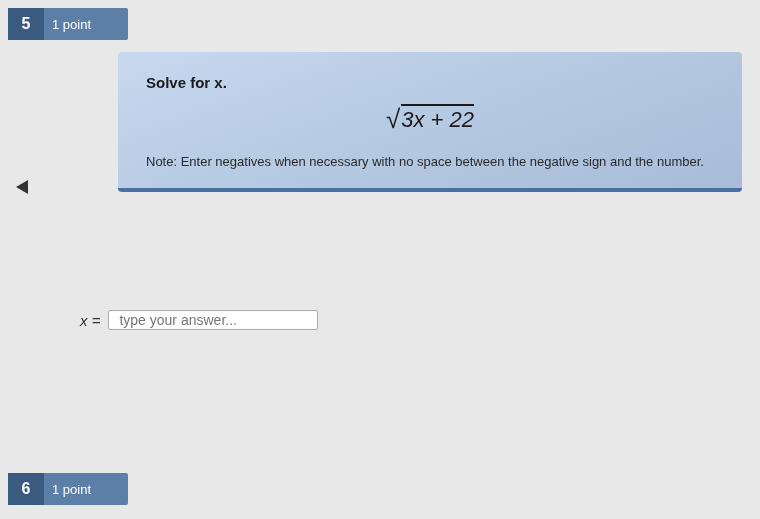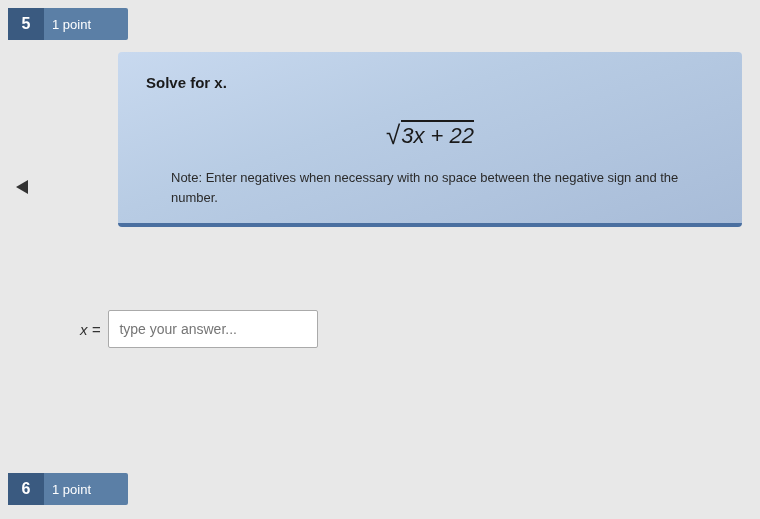--- a/index.html
+++ b/index.html
@@ -60,21 +60,21 @@
       background: linear-gradient(160deg, #c8d9ef 0%, #b8cce4 40%, #a8bcd8 100%);
       border-radius: 4px;
       padding: 22px 28px 0 28px;
       border-bottom: 4px solid #4a6fa0;
     }
 
     .question-instruction {
       font-size: 15px;
       font-weight: bold;
       color: #1a1a1a;
-      margin-bottom: 28px;
+      margin-bottom: 12px;
     }
 
     .math-equation {
       text-align: center;
       font-size: 22px;
       color: #1a1a1a;
       margin-bottom: 18px;
       font-style: italic;
     }
 
@@ -97,42 +97,41 @@
       padding-top: 1px;
       font-style: italic;
       text-align: right;
     }
 
     .question-note {
       font-size: 13px;
       color: #2a2a2a;
       line-height: 1.5;
       padding-bottom: 16px;
-      margin-left: 25px;
     }
 
     
     .answer-area {
       position: absolute;
       top: 310px;
       left: 80px;
       display: flex;
       align-items: center;
       gap: 8px;
     }
 
     .x-label {
       font-size: 15px;
       color: #333;
       font-style: italic;
     }
 
     .answer-input {
       width: 210px;
-      height: 38px;
+      height: 20px;
       border: 1px solid #aaa;
       background-color: #fff;
       padding: 6px 10px;
       font-size: 14px;
       color: #aaa;
       border-radius: 2px;
       outline: none;
     }
 
     

